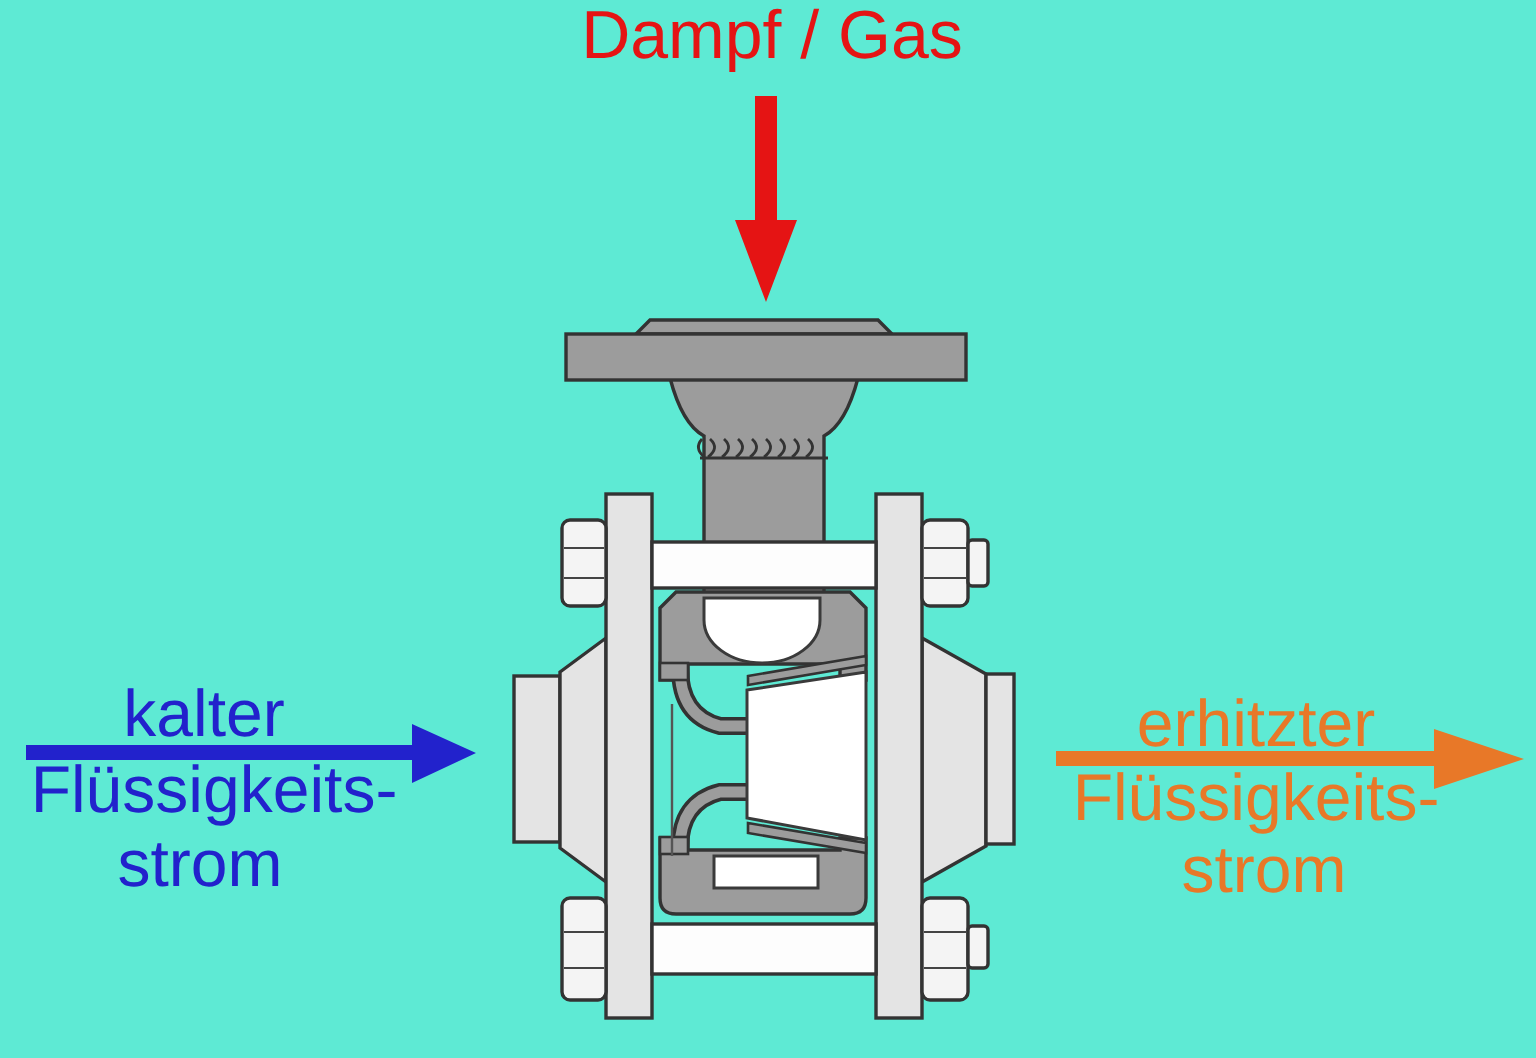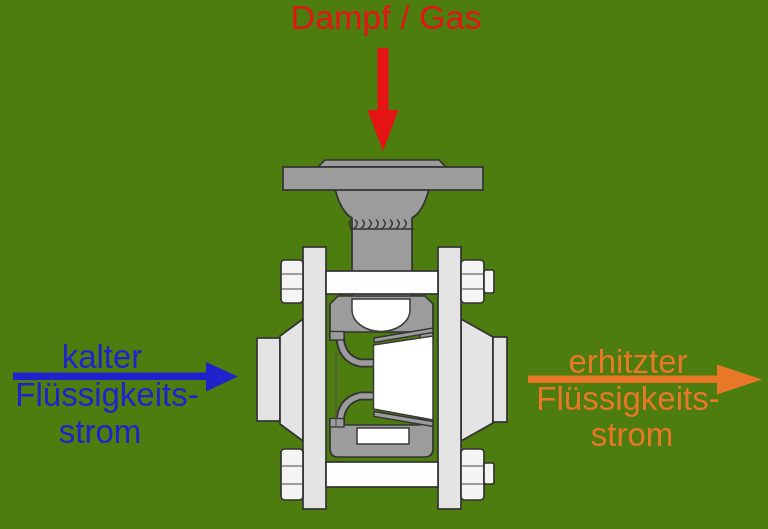--- a/index.html
+++ b/index.html
@@ -1,16 +1,16 @@
 <!DOCTYPE html>
 <html><head>
 <meta charset="utf-8">
 <style>
   html,body{margin:0;padding:0;background:#ffffff;}
-  .stage{position:relative;width:768px;height:529px;background:#4d7c0f;overflow:hidden;
+  .stage{position:relative;width:768px;height:529px;background:#5eead4;overflow:hidden;
          font-family:"Liberation Sans", sans-serif;}
   svg{position:absolute;left:0;top:0;display:block;}
   text{font-family:"Liberation Sans", sans-serif;}
   .cut   {fill:#9c9c9c;stroke:#333333;stroke-width:1.7;}
   .cutthin{fill:#9c9c9c;stroke:#333333;stroke-width:1.3;}
   .light {fill:#e4e4e4;stroke:#333333;stroke-width:1.7;}
   .boltw {fill:#fdfdfd;stroke:#333333;stroke-width:1.7;}
   .hex   {fill:#f4f4f4;stroke:#333333;stroke-width:1.7;}
   .whitecut{fill:#ffffff;stroke:#3a3a3a;stroke-width:1.5;}
   .seam  {stroke:#333333;stroke-width:1.4;fill:none;}

